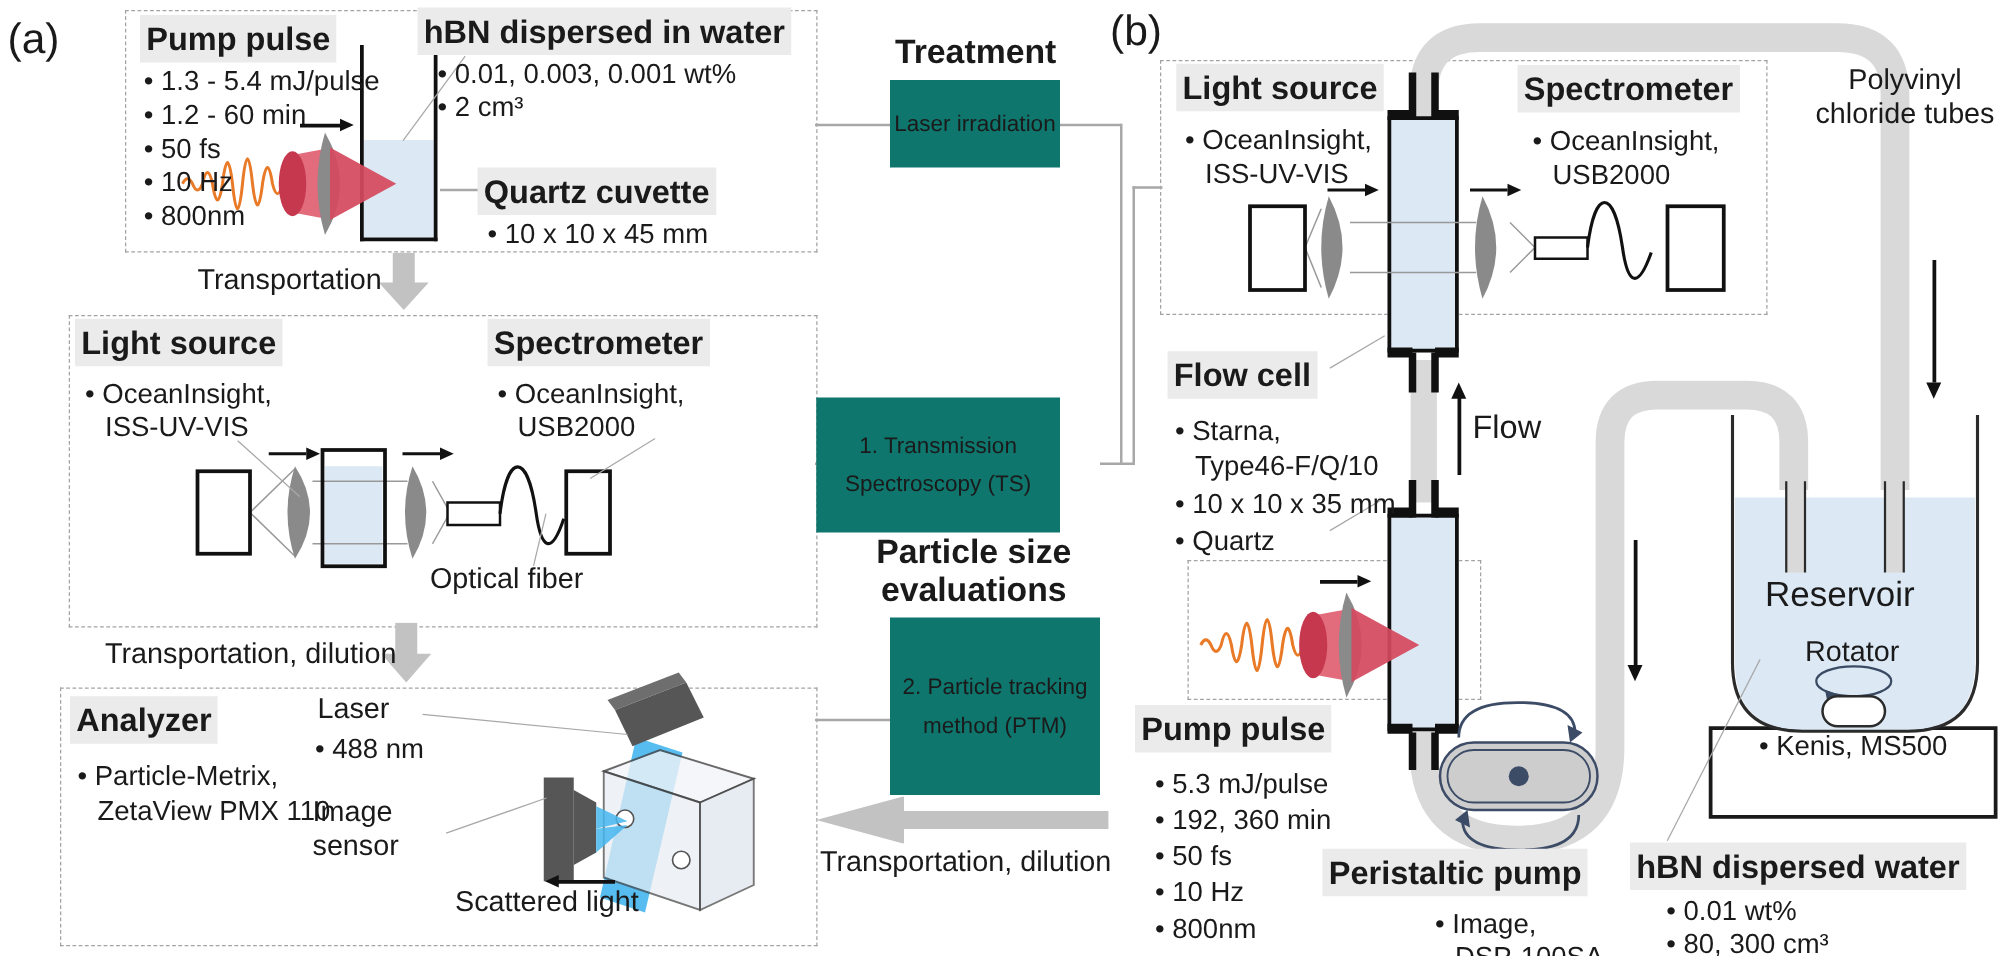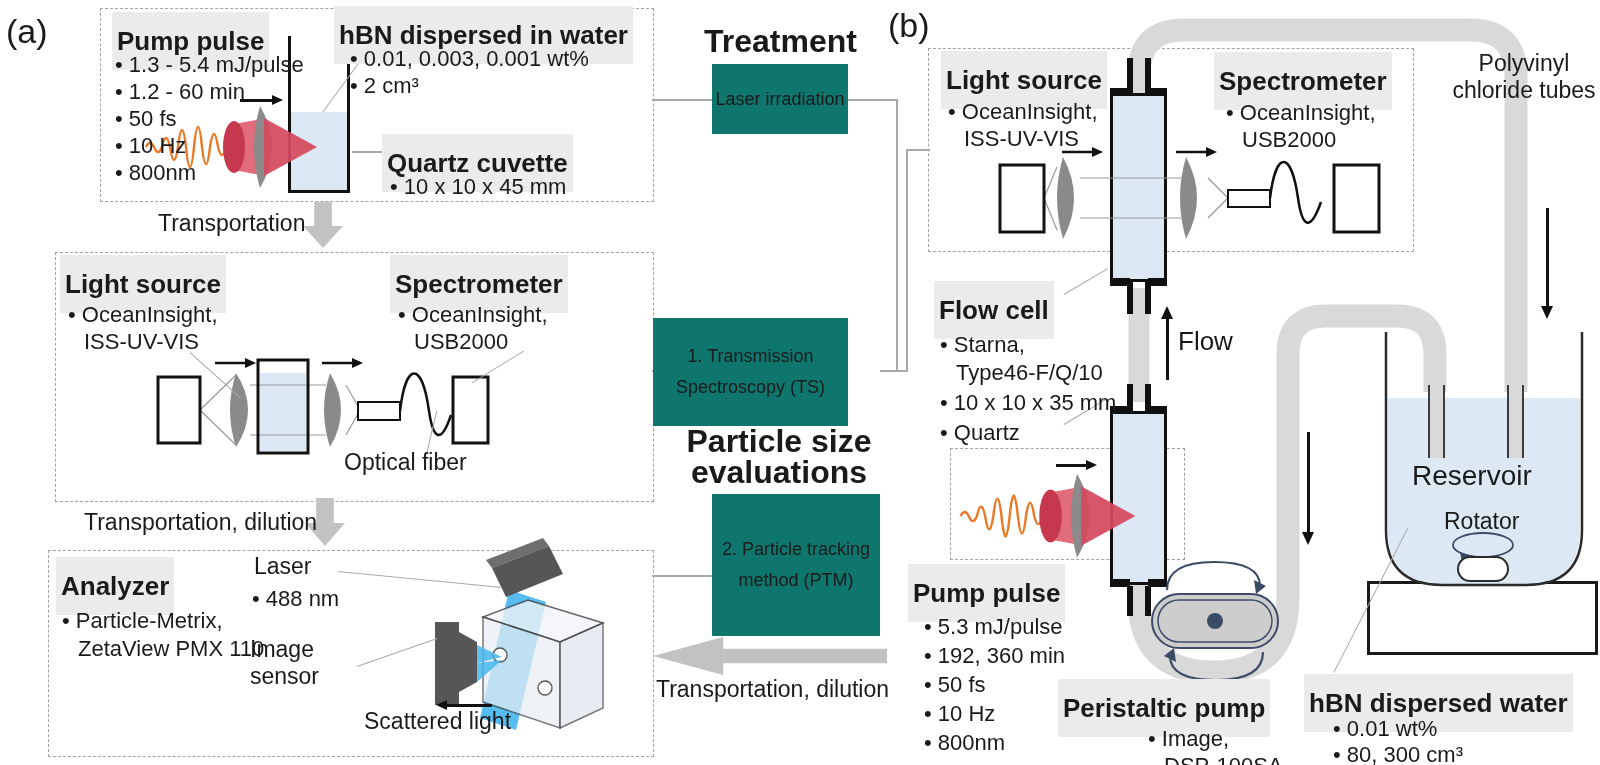--- a/index.html
+++ b/index.html
@@ -1,25 +1,25 @@
 <!DOCTYPE html>
 <html><head>
 <meta charset="utf-8">
 <style>
   html,body{margin:0;padding:0}
   body{width:1600px;height:765px;position:relative;background:#fff;
        font-family:"Liberation Sans","DejaVu Sans",sans-serif;color:#1a1a1a;overflow:hidden}
   .abs{position:absolute}
   .panel-label{font-size:34px;z-index:6}
-  .t{font-weight:bold;font-size:26px;background:#ebebeb;padding:12px 5px;line-height:34px;white-space:nowrap;z-index:6}
+  .t{font-weight:bold;font-size:26px;background:#ebebeb;padding:2px 5px;line-height:34px;white-space:nowrap;z-index:6}
   .bl{font-size:22px;line-height:26px;white-space:nowrap;z-index:6}
   .lbl{font-size:23px;line-height:27px;z-index:6}
   .gbox{background:#0f766e;font-size:18px;line-height:31px;text-align:center;
         display:flex;align-items:center;justify-content:center;z-index:6}
-  .boldc{font-weight:bold;font-size:32px;line-height:31px;text-align:center;z-index:6}
+  .boldc{font-weight:bold;font-size:27px;line-height:31px;text-align:center;z-index:6}
   .dash{border:1.6px dashed #a3a3a3;z-index:1}
   .cl{background:#a8a8a8;height:1.5px;z-index:5}
   .vcl{background:#a8a8a8;width:1.5px;z-index:5}
   .diag{height:1.4px;background:#a8a8a8;transform-origin:0 50%;z-index:5}
   .fatdown{background:#c2c2c2;z-index:3;
     clip-path:polygon(28% 0,72% 0,72% 52%,100% 52%,50% 100%,0 52%,28% 52%)}
   .fatleft{background:#c2c2c2;z-index:3;
     clip-path:polygon(0 50%,30% 0,30% 31%,100% 31%,100% 69%,30% 69%,30% 100%)}
   .blk{background:#101010;z-index:4}
   .cell{background:#dce9f5;border:3px solid #101010;box-sizing:border-box;z-index:3}
@@ -251,20 +251,21 @@
 <div class="abs t" style="left:1058px;top:679px">Peristaltic pump</div>
 <div class="abs bl" style="left:1148px;top:726px">• Image,</div>
 <div class="abs bl" style="left:1164px;top:753px">DSP-100SA</div>
 
 <div class="abs shaft-v" style="left:1307px;top:432px;height:100px"></div>
 <div class="abs head-d" style="left:1301.5px;top:532px"></div>
 <div class="abs shaft-v" style="left:1546px;top:208px;height:98px"></div>
 <div class="abs head-d" style="left:1540.5px;top:306px"></div>
 
 <div class="abs stirrerbox" style="left:1367px;top:581px;width:231px;height:74px">
+  <div style="font-size:22px;line-height:26px">• Kenis, MS500</div>
 </div>
 
 <svg class="draw" style="left:1378px;top:318px" width="212" height="267" viewBox="0 0 212 267">
   <path d="M10 80 H202 V212 Q202 266 148 266 H64 Q10 266 10 212 Z" fill="#dce9f5"></path>
   <rect x="51" y="67" width="15" height="73" fill="#d9d9d9"></rect>
   <rect x="130" y="67" width="15" height="73" fill="#d9d9d9"></rect>
   <line x1="51" y1="67" x2="51" y2="140" stroke="#2b2b2b" stroke-width="1.8"></line>
   <line x1="66" y1="67" x2="66" y2="140" stroke="#2b2b2b" stroke-width="1.8"></line>
   <line x1="130" y1="67" x2="130" y2="140" stroke="#2b2b2b" stroke-width="1.8"></line>
   <line x1="145" y1="67" x2="145" y2="140" stroke="#2b2b2b" stroke-width="1.8"></line>

